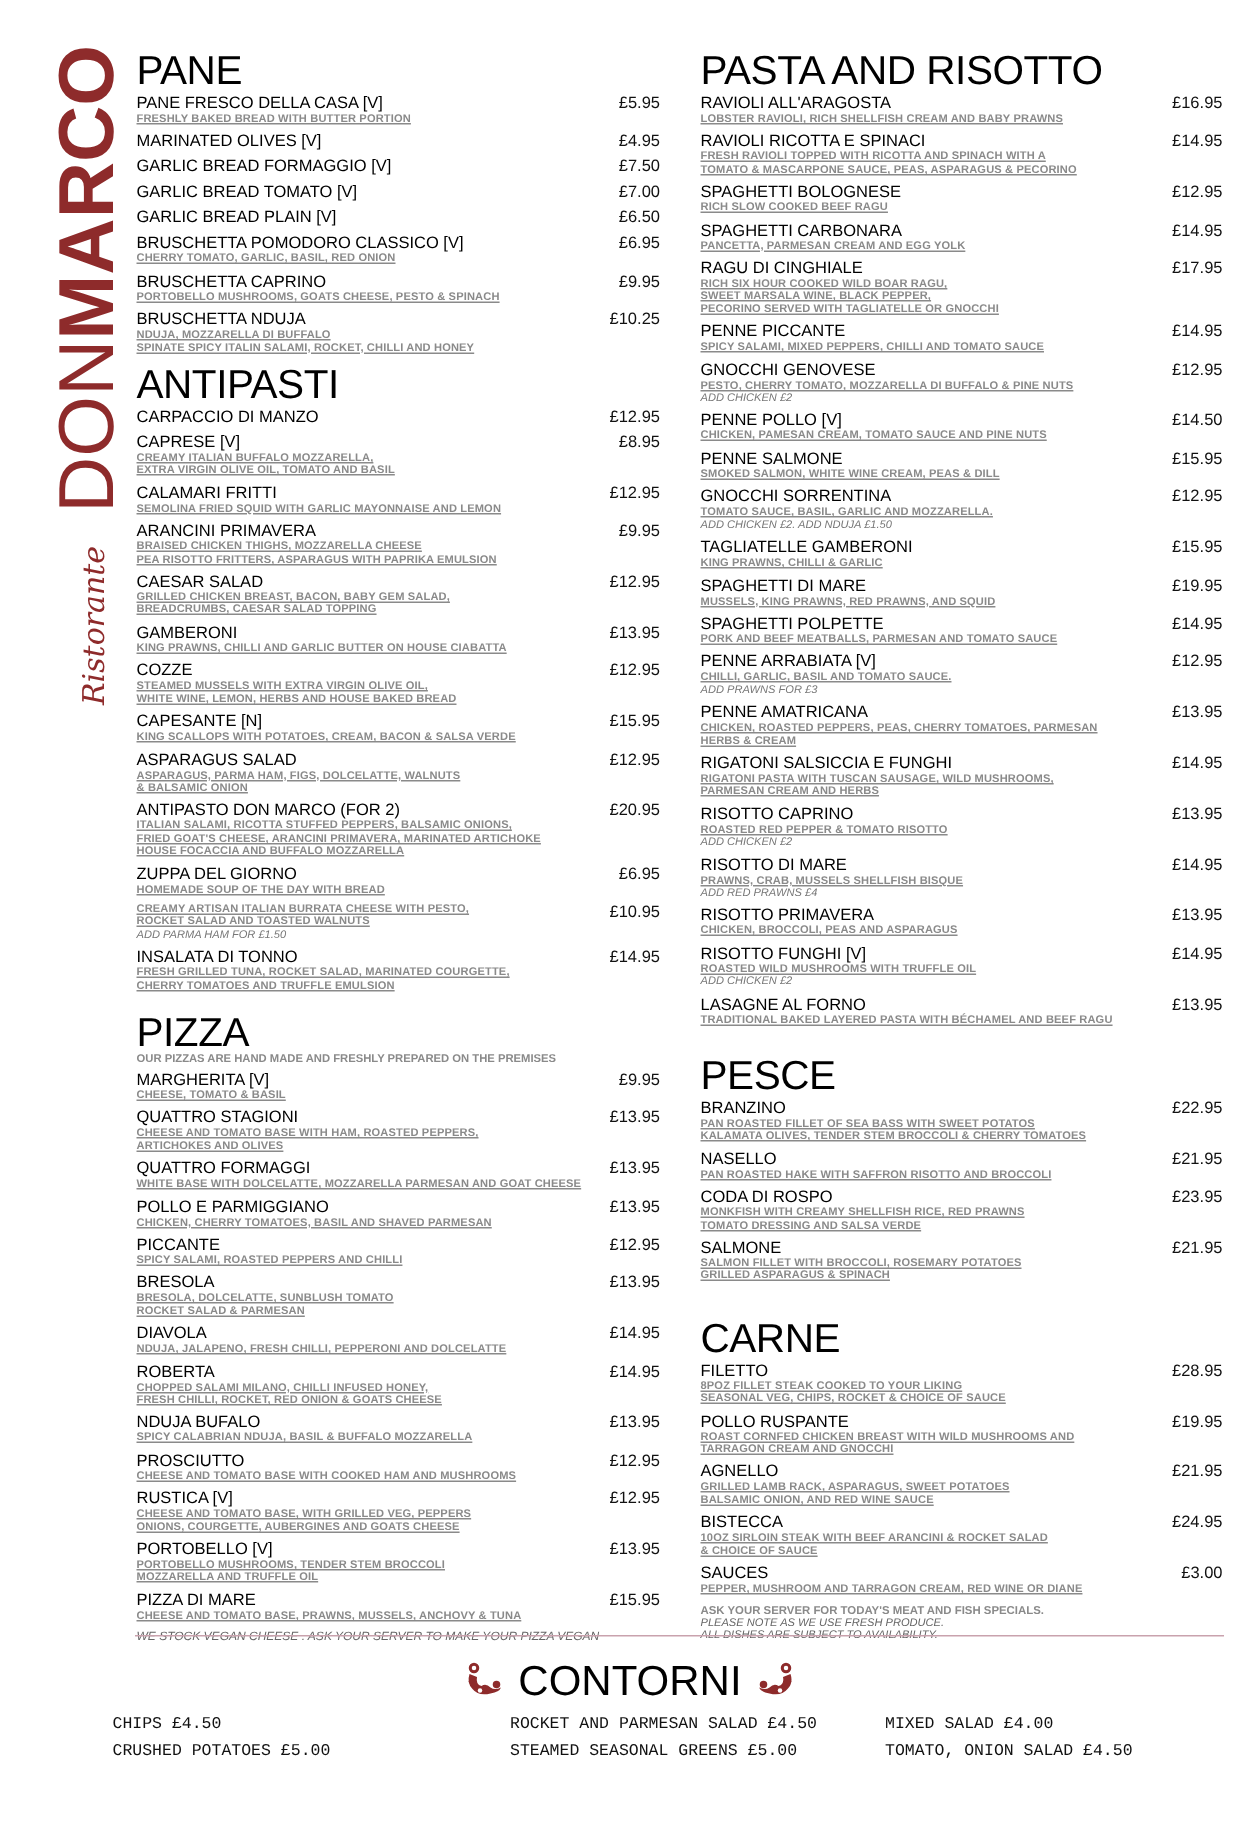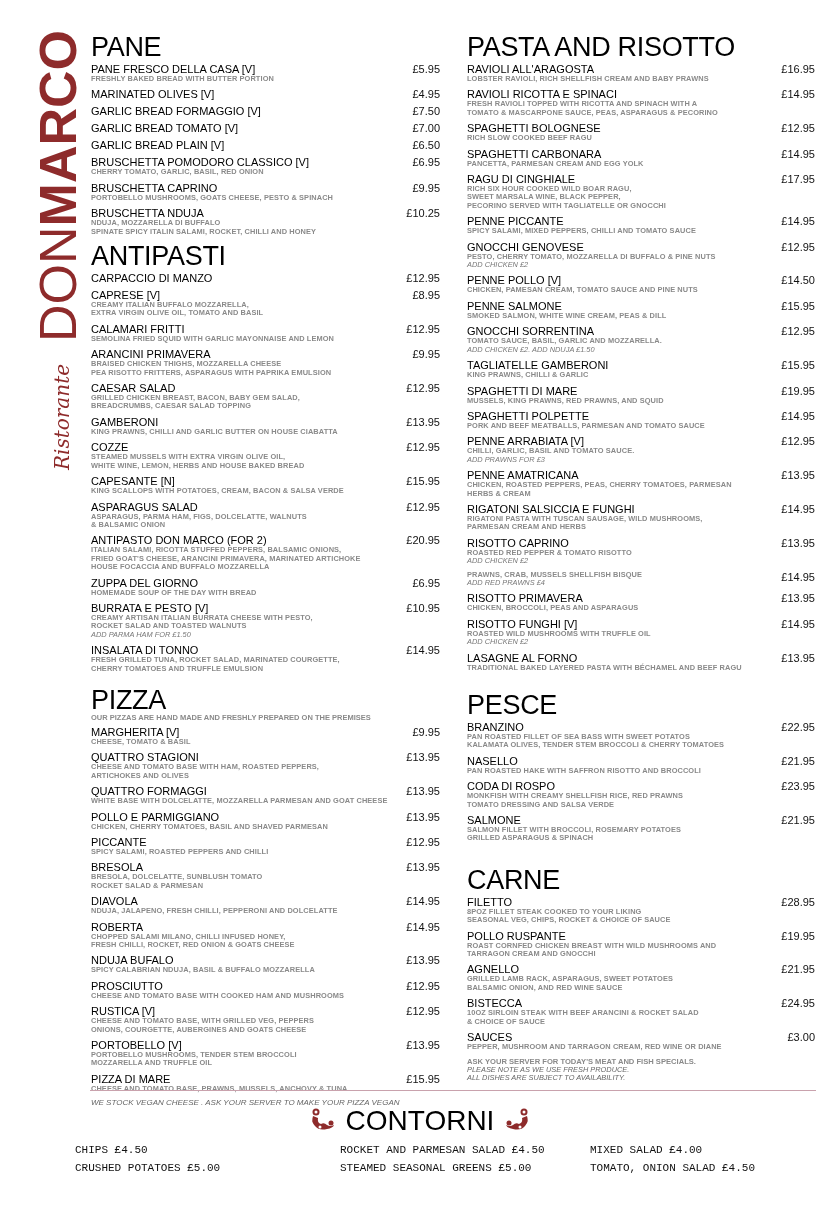--- a/index.html
+++ b/index.html
@@ -27,21 +27,21 @@
   .col { position: absolute; }
   .col-left { left: 91px; top: 32px; width: 349px; }
   .col-right { left: 467px; top: 32px; width: 348px; }
 
   .section-title { font-size: 27px; line-height: 30px; color: #000; font-weight: normal; margin-bottom: 1px; letter-spacing: -0.3px; }
   .section-sub { font-size: 7.5px; font-weight: bold; color: #8a8a8a; line-height: 9px; margin-top: -3px; margin-bottom: 4px; }
 
   .item { position: relative; margin-bottom: 5px; }
   .item-name { font-size: 11px; line-height: 12px; color: #000; text-transform: uppercase; display: block; padding-right: 60px; }
   .item-price { position: absolute; right: 0; top: 0; font-size: 11px; line-height: 12px; color: #111; }
-  .item-desc { font-size: 7.4px; line-height: 8.4px; font-weight: bold; color: #8a8a8a; display: block; white-space: pre-line; letter-spacing: 0.1px; }
+  .item-desc { font-size: 7.4px; line-height: 8.4px; font-weight: bold; color: #8a8a8a; display: block; white-space: pre-line; letter-spacing: 0.1px; text-decoration: underline; }
   .item-note { font-size: 7.4px; line-height: 8.4px; font-style: italic; color: #777; display: block; }
 
   .note-italic { font-size: 8px; font-style: italic; color: #666; margin-top: 2px; }
   .specials-bold { font-size: 7.6px; font-weight: bold; color: #8a8a8a; line-height: 9px; margin-top: 4px; }
   .specials-italic { font-size: 7.4px; font-style: italic; color: #666; line-height: 8.4px; }
 
   .divider { position: absolute; left: 90px; top: 1090px; width: 726px; height: 1px; background: #c9a2ad; }
 
   .contorni { position: absolute; left: 0; top: 1098px; width: 840px; }
   .contorni-header { display: flex; justify-content: center; align-items: center; gap: 9px; height: 46px; }
@@ -162,21 +162,20 @@
           <span class="item-desc">ITALIAN SALAMI, RICOTTA STUFFED PEPPERS, BALSAMIC ONIONS,
 FRIED GOAT'S CHEESE, ARANCINI PRIMAVERA, MARINATED ARTICHOKE
 HOUSE FOCACCIA AND BUFFALO MOZZARELLA</span>
         </div>
         <div class="item">
           <span class="item-name">ZUPPA DEL GIORNO</span>
           <span class="item-price">£6.95</span>
           <span class="item-desc">HOMEMADE SOUP OF THE DAY WITH BREAD</span>
         </div>
         <div class="item">
-          <span class="item-name">BURRATA E PESTO [V]</span>
           <span class="item-price">£10.95</span>
           <span class="item-desc">CREAMY ARTISAN ITALIAN BURRATA CHEESE WITH PESTO,
 ROCKET SALAD AND TOASTED WALNUTS</span>
           <span class="item-note">ADD PARMA HAM FOR £1.50</span>
         </div>
         <div class="item">
           <span class="item-name">INSALATA  DI TONNO</span>
           <span class="item-price">£14.95</span>
           <span class="item-desc">FRESH GRILLED TUNA, ROCKET SALAD, MARINATED COURGETTE,
 CHERRY TOMATOES AND TRUFFLE EMULSION</span>
@@ -355,20 +354,21 @@
           <span class="item-desc">RIGATONI PASTA WITH TUSCAN SAUSAGE, WILD MUSHROOMS,
 PARMESAN CREAM AND HERBS</span>
         </div>
         <div class="item">
           <span class="item-name">RISOTTO CAPRINO</span>
           <span class="item-price">£13.95</span>
           <span class="item-desc">ROASTED RED PEPPER &amp; TOMATO RISOTTO</span>
           <span class="item-note">ADD CHICKEN £2</span>
         </div>
         <div class="item">
+          <span class="item-name">RISOTTO DI MARE</span>
           <span class="item-price">£14.95</span>
           <span class="item-desc">PRAWNS, CRAB, MUSSELS SHELLFISH BISQUE</span>
           <span class="item-note">ADD RED PRAWNS £4</span>
         </div>
         <div class="item">
           <span class="item-name">RISOTTO PRIMAVERA</span>
           <span class="item-price">£13.95</span>
           <span class="item-desc">CHICKEN, BROCCOLI, PEAS AND ASPARAGUS</span>
         </div>
         <div class="item">

